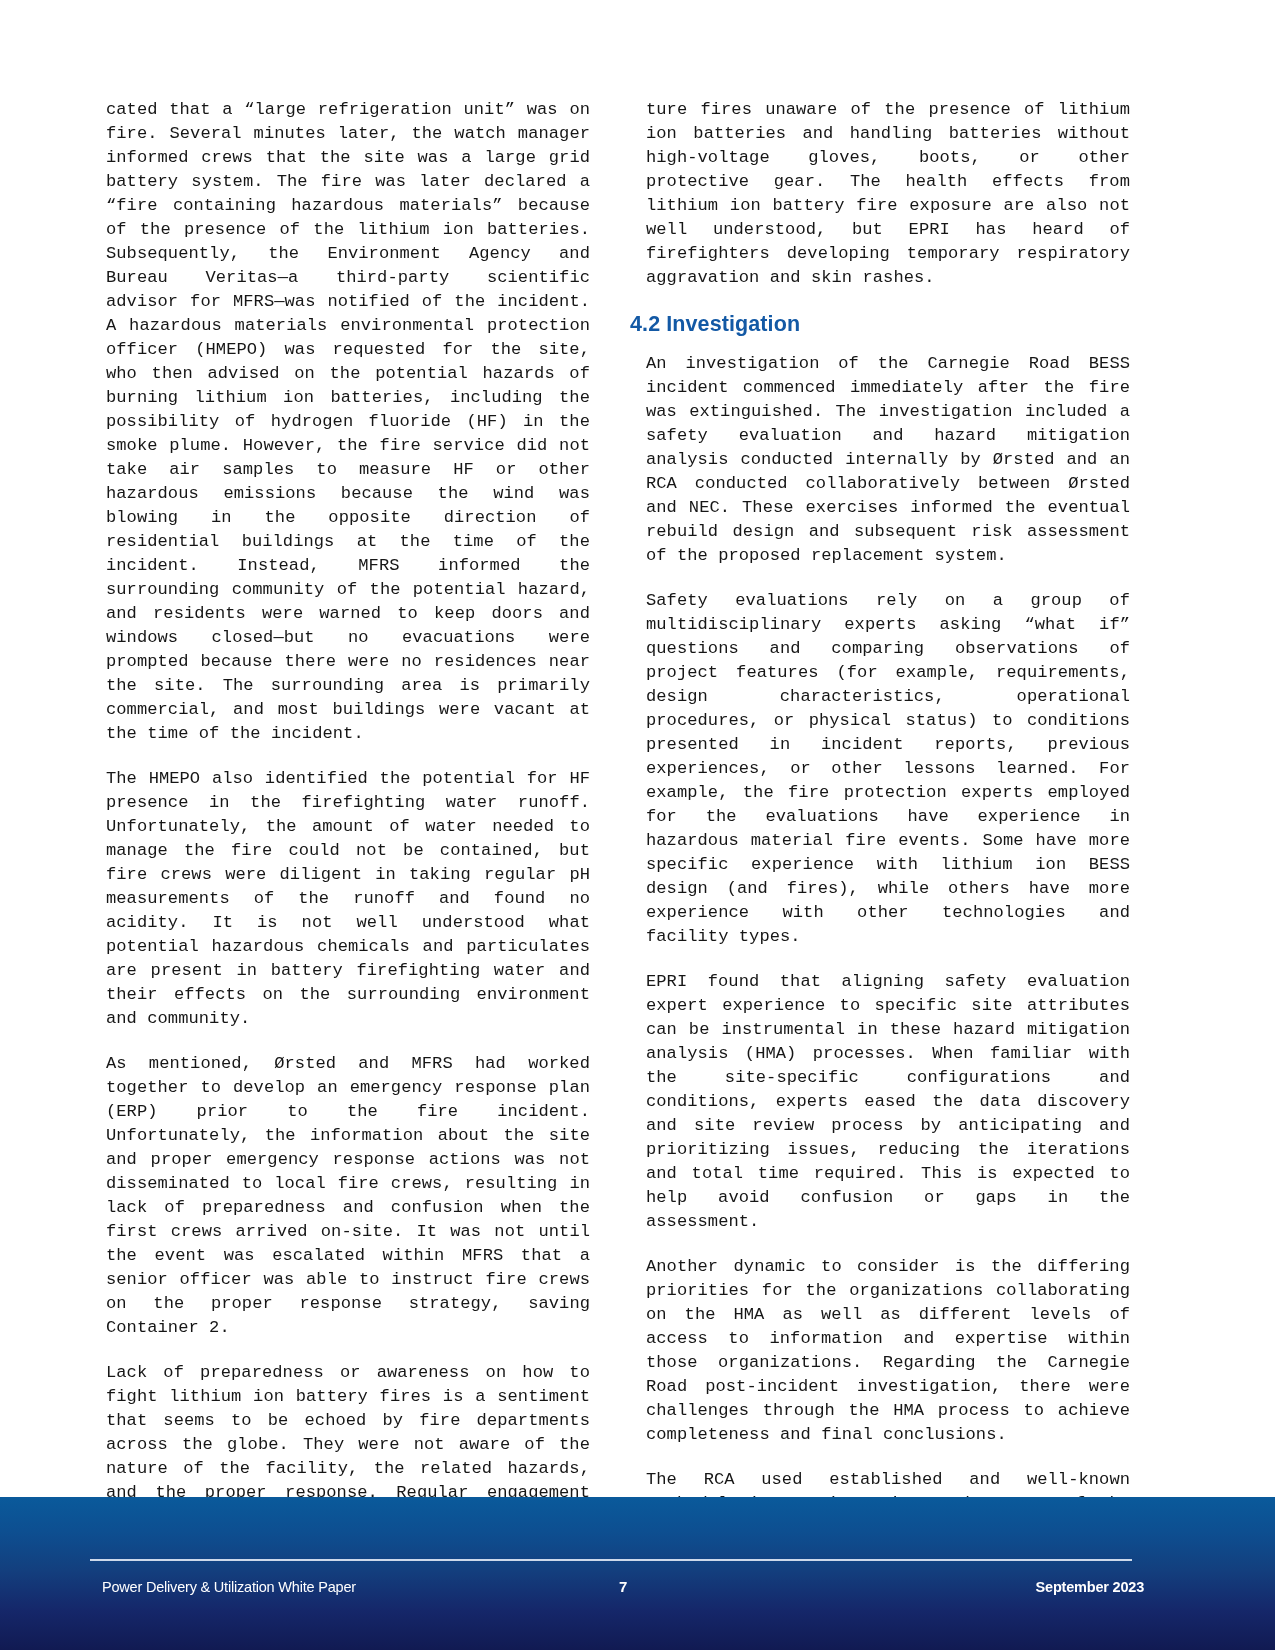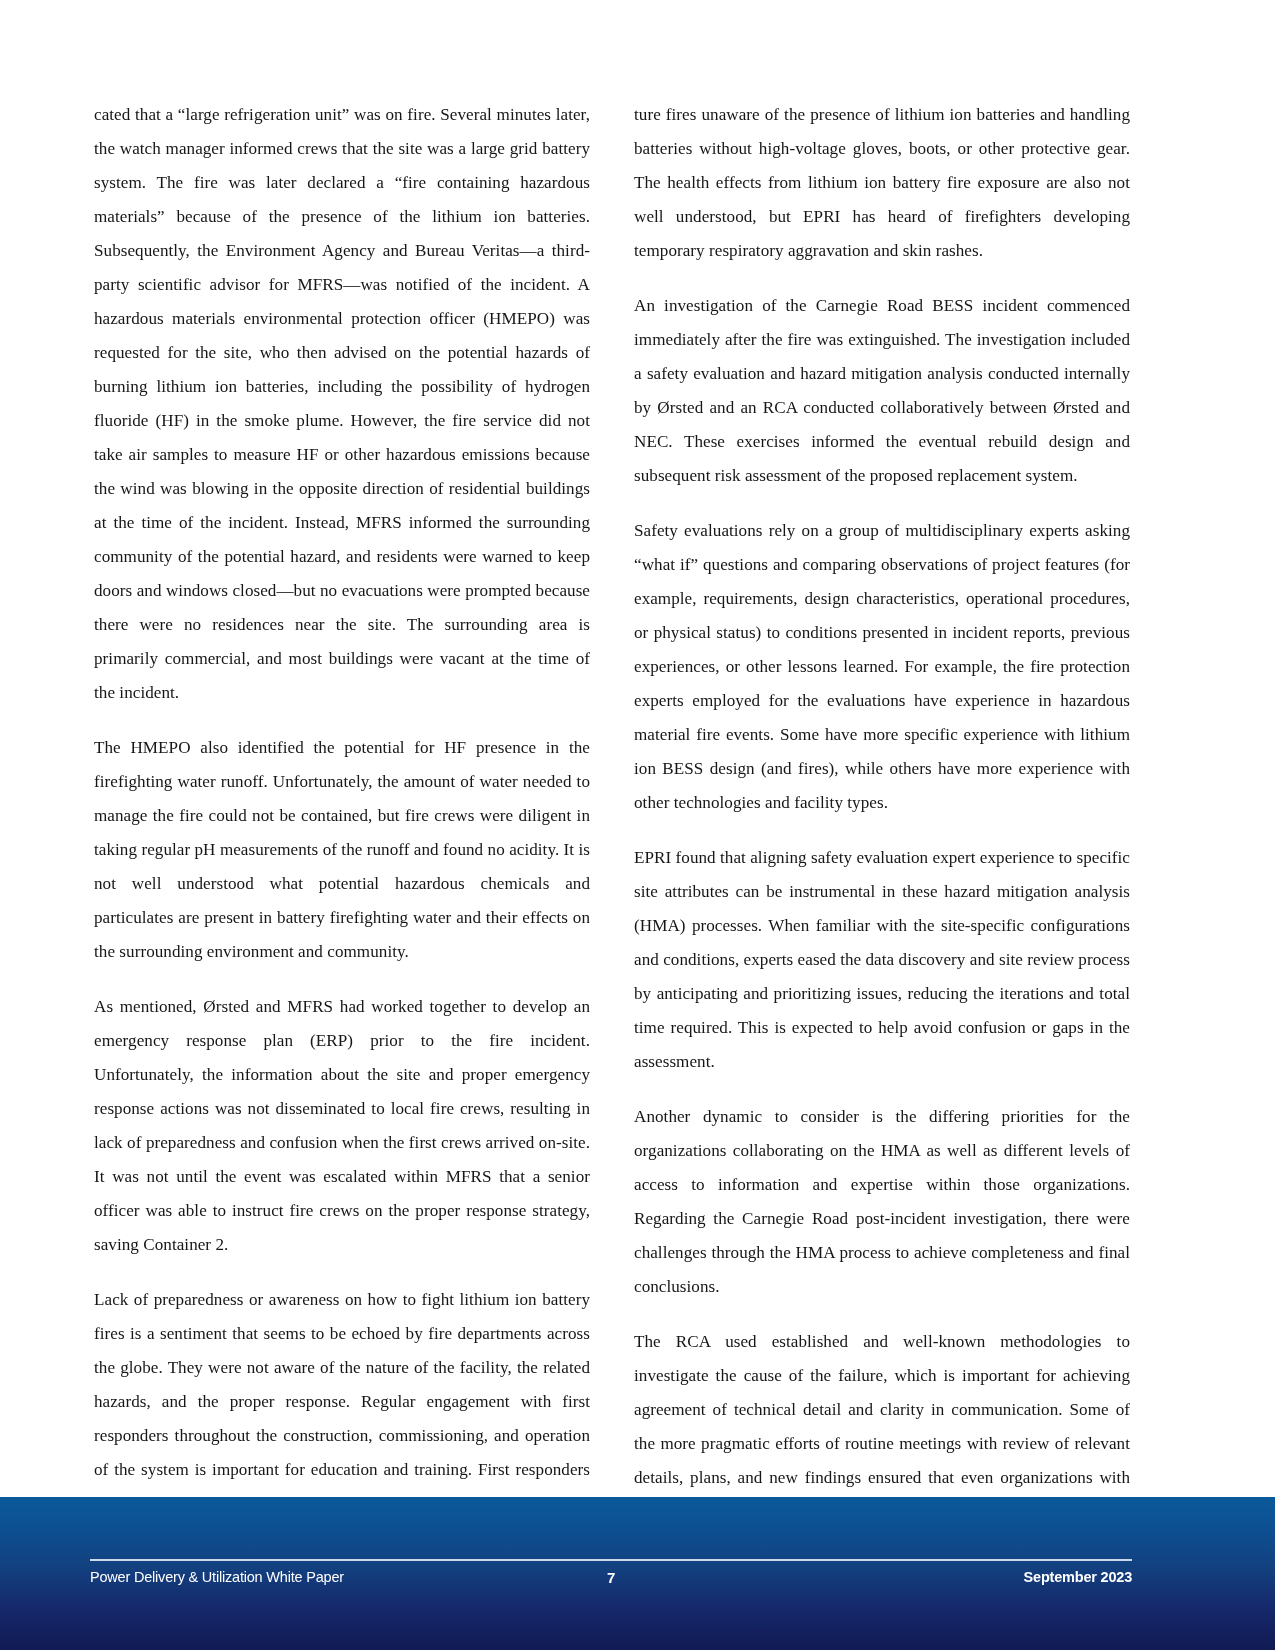--- a/index.html
+++ b/index.html
@@ -31,24 +31,24 @@
     display: flex;
     gap: 40px;
   }
 
   .column {
     width: 500px;
     flex: 0 0 500px;
   }
 
   p.body-text {
-    margin: 0 0 21px 4px;
-    font-family: Liberation Serif, serif;
+    margin: 0 0 21px 16px;
+    font-family: Liberation Mono, monospace;
     font-size: 17.1px;
-    line-height: 34px;
+    line-height: 24px;
     text-align: justify;
     text-justify: inter-word;
     color: #161616;
     hyphens: none;
     letter-spacing: 0.05px;
   }
 
   p.body-text:last-child {
     margin-bottom: 0;
   }
@@ -77,26 +77,26 @@
     position: absolute;
     left: 90px;
     width: 1042px;
     top: 62px;
     height: 2px;
     background: #cdd9ea;
   }
 
   .footer-row {
     position: absolute;
-    left: 90px;
+    left: 102px;
     width: 1042px;
     top: 72px;
     height: 26px;
     display: flex;
-    align-items: flex-start;
+    align-items: flex-end;
     color: #ffffff;
     font-family: "Liberation Sans", sans-serif;
     font-size: 14.5px;
     letter-spacing: -0.2px;
   }
 
   .footer-left {
     flex: 1 1 0;
     text-align: left;
     white-space: nowrap;
@@ -123,20 +123,21 @@
 
     <div class="column">
       <p class="body-text">cated that a “large refrigeration unit” was on fire. Several minutes later, the watch manager informed crews that the site was a large grid battery system. The fire was later declared a “fire containing hazardous materials” because of the presence of the lithium ion batteries. Subsequently, the Environment Agency and Bureau Veritas—a third-party scientific advisor for MFRS—was notified of the incident. A hazardous materials environmental protection officer (HMEPO) was requested for the site, who then advised on the potential hazards of burning lithium ion batteries, including the possibility of hydrogen fluoride (HF) in the smoke plume. However, the fire service did not take air samples to measure HF or other hazardous emissions because the wind was blowing in the opposite direction of residential buildings at the time of the incident. Instead, MFRS informed the surrounding community of the potential hazard, and residents were warned to keep doors and windows closed—but no evacuations were prompted because there were no residences near the site. The surrounding area is primarily commercial, and most buildings were vacant at the time of the incident.</p>
       <p class="body-text">The HMEPO also identified the potential for HF presence in the firefighting water runoff. Unfortunately, the amount of water needed to manage the fire could not be contained, but fire crews were diligent in taking regular pH measurements of the runoff and found no acidity. It is not well understood what potential hazardous chemicals and particulates are present in battery firefighting water and their effects on the surrounding environment and community.</p>
       <p class="body-text">As mentioned, Ørsted and MFRS had worked together to develop an emergency response plan (ERP) prior to the fire incident. Unfortunately, the information about the site and proper emergency response actions was not disseminated to local fire crews, resulting in lack of preparedness and confusion when the first crews arrived on-site. It was not until the event was escalated within MFRS that a senior officer was able to instruct fire crews on the proper response strategy, saving Container 2.</p>
       <p class="body-text">Lack of preparedness or awareness on how to fight lithium ion battery fires is a sentiment that seems to be echoed by fire departments across the globe. They were not aware of the nature of the facility, the related hazards, and the proper response. Regular engagement with first responders throughout the construction, commissioning, and operation of the system is important for education and training. First responders must understand the potential hazards and come prepared with proper personnel protective equipment (PPE) and monitoring equipment to keep themselves, the local community, and the environment safe. Anecdotally, EPRI has heard of firefighters responding to struc-</p>
     </div>
 
     <div class="column">
       <p class="body-text">ture fires unaware of the presence of lithium ion batteries and handling batteries without high-voltage gloves, boots, or other protective gear. The health effects from lithium ion battery fire exposure are also not well understood, but EPRI has heard of firefighters developing temporary respiratory aggravation and skin rashes.</p>
+      <h2 class="section-heading">4.2 Investigation</h2>
       <p class="body-text">An investigation of the Carnegie Road BESS incident commenced immediately after the fire was extinguished. The investigation included a safety evaluation and hazard mitigation analysis conducted internally by Ørsted and an RCA conducted collaboratively between Ørsted and NEC. These exercises informed the eventual rebuild design and subsequent risk assessment of the proposed replacement system.</p>
       <p class="body-text">Safety evaluations rely on a group of multidisciplinary experts asking “what if” questions and comparing observations of project features (for example, requirements, design characteristics, operational procedures, or physical status) to conditions presented in incident reports, previous experiences, or other lessons learned. For example, the fire protection experts employed for the evaluations have experience in hazardous material fire events. Some have more specific experience with lithium ion BESS design (and fires), while others have more experience with other technologies and facility types.</p>
       <p class="body-text">EPRI found that aligning safety evaluation expert experience to specific site attributes can be instrumental in these hazard mitigation analysis (HMA) processes. When familiar with the site-specific configurations and conditions, experts eased the data discovery and site review process by anticipating and prioritizing issues, reducing the iterations and total time required. This is expected to help avoid confusion or gaps in the assessment.</p>
       <p class="body-text">Another dynamic to consider is the differing priorities for the organizations collaborating on the HMA as well as different levels of access to information and expertise within those organizations. Regarding the Carnegie Road post-incident investigation, there were challenges through the HMA process to achieve completeness and final conclusions.</p>
       <p class="body-text">The RCA used established and well-known methodologies to investigate the cause of the failure, which is important for achieving agreement of technical detail and clarity in communication. Some of the more pragmatic efforts of routine meetings with review of relevant details, plans, and new findings ensured that even organizations with competing interests could have an</p>
     </div>
 
   </div>
 
   <div class="footer-band">

